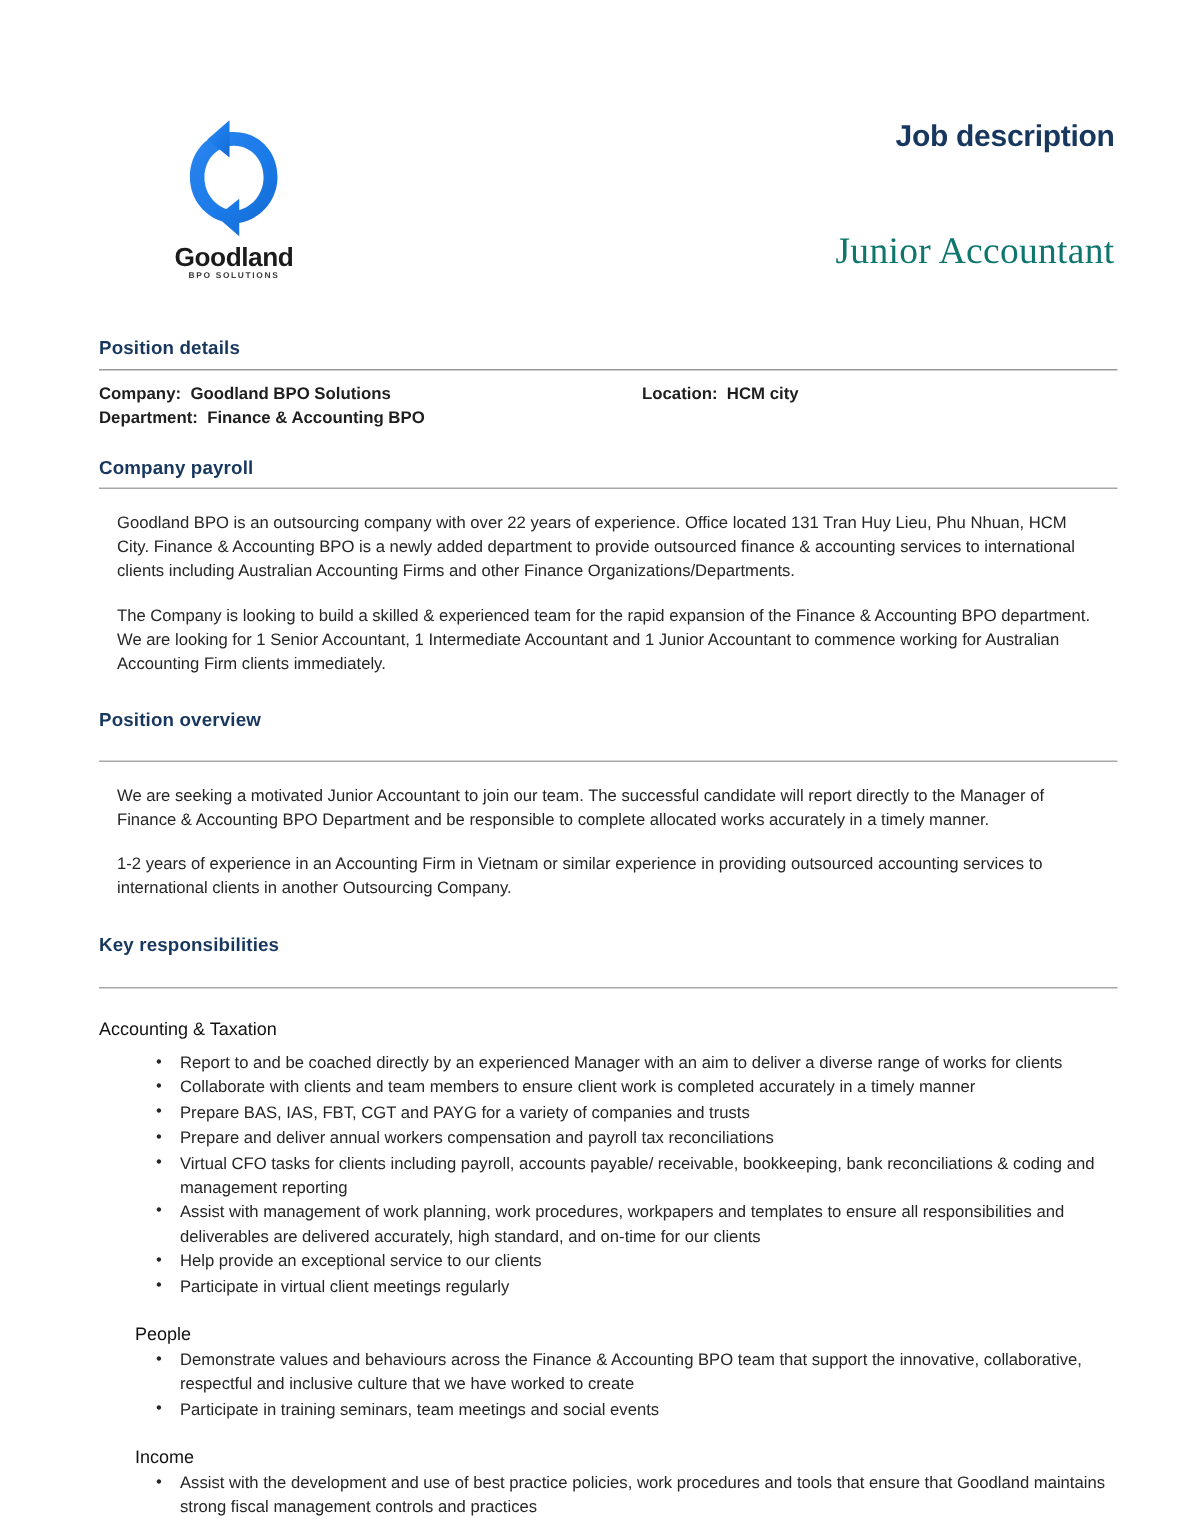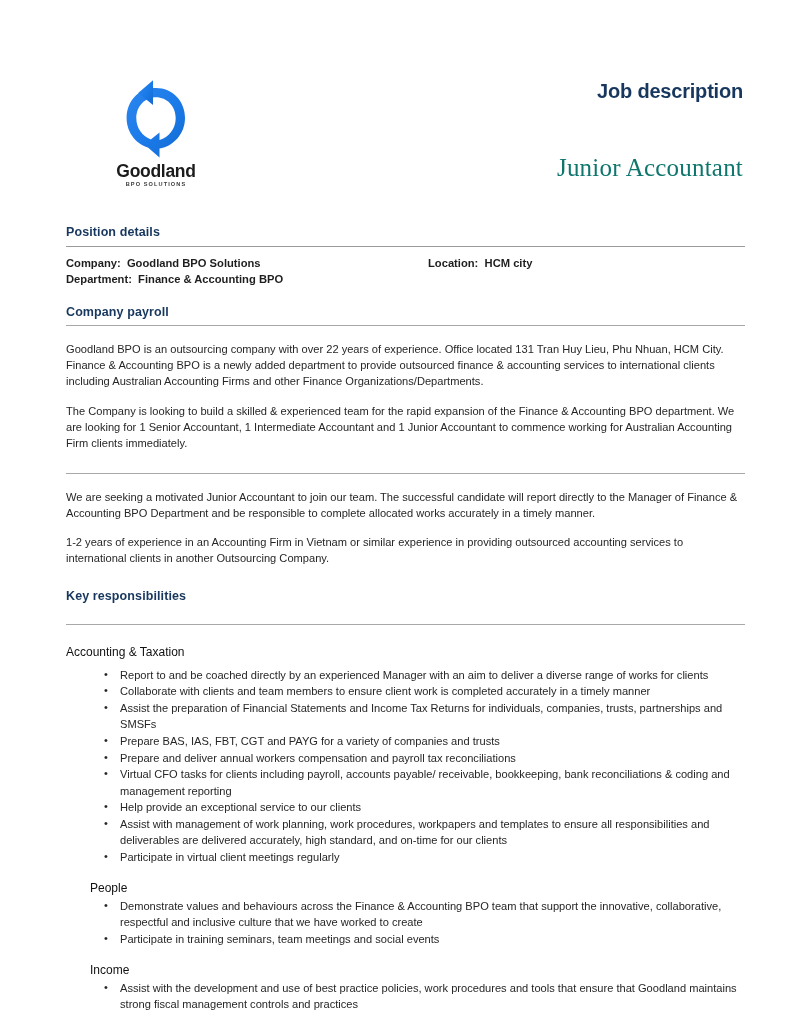--- a/index.html
+++ b/index.html
@@ -125,21 +125,21 @@
   .sec-company-overview { margin-top: 17px; }
   .sec-position-overview { margin-top: 21px; }
   .sec-position-overview .rule { margin-top: 20px; }
   .sec-key-resp { margin-top: 22px; }
   .sec-key-resp .rule { margin-top: 21px; }
 
   .para {
     font-size: 11.1px;
     line-height: 1.47;
     color: #262626;
-    margin: 0;
+    margin: 12px;
   }
   .body-block { margin-top: 15px; }
   .body-block .para + .para { margin-top: 13px; }
 
   .subhead {
     font-size: 12px;
     font-weight: normal;
     color: #111111;
     margin-top: 20px;
   }
@@ -252,42 +252,42 @@
       <div class="section-heading">Company payroll</div>
       <hr class="rule thin">
       <div class="body-block">
         <p class="para">Goodland BPO is an outsourcing company with over 22 years of experience. Office located 131 Tran Huy Lieu, Phu Nhuan, HCM City. Finance &amp; Accounting BPO is a newly added department to provide outsourced finance &amp; accounting services to international clients including Australian Accounting Firms and other Finance Organizations/Departments.</p>
         <p class="para">The Company is looking to build a skilled &amp; experienced team for the rapid expansion of the Finance &amp; Accounting BPO department. We are looking for 1 Senior Accountant, 1 Intermediate Accountant and 1 Junior Accountant to commence working for Australian Accounting Firm clients immediately.</p>
       </div>
     </div>
 
     <div class="sec-position-overview">
 
+      <div class="section-heading">Position overview</div>
       <hr class="rule thin">
       <div class="body-block">
         <p class="para">We are seeking a motivated Junior Accountant to join our team. The successful candidate will report directly to the Manager of Finance &amp; Accounting BPO Department and be responsible to complete allocated works accurately in a timely manner.</p>
         <p class="para">1-2 years of experience in an Accounting Firm in Vietnam or similar experience in providing outsourced accounting services to international clients in another Outsourcing Company.</p>
       </div>
     </div>
 
     <div class="sec-key-resp">
       <div class="section-heading">Key responsibilities</div>
       <hr class="rule thin">
 
       <div>
         <div class="subhead">Accounting &amp; Taxation</div>
         <ul class="bullets">
           <li>Report to and be coached directly by an experienced Manager with an aim to deliver a diverse range of works for clients</li>
           <li>Collaborate with clients and team members to ensure client work is completed accurately in a timely manner</li>
-          <li>Assist the preparation of Financial Statements and Income Tax Returns for individuals, companies, trusts, partnerships and SMSFs</li>
           <li>Prepare BAS, IAS, FBT, CGT and PAYG for a variety of companies and trusts</li>
           <li>Prepare and deliver annual workers compensation and payroll tax reconciliations</li>
           <li>Virtual CFO tasks for clients including payroll, accounts payable/ receivable, bookkeeping, bank reconciliations &amp; coding and management reporting</li>
+          <li>Assist with management of work planning, work procedures, workpapers and templates to ensure all responsibilities and deliverables are delivered accurately, high standard, and on-time for our clients</li>
           <li>Help provide an exceptional service to our clients</li>
-          <li>Assist with management of work planning, work procedures, workpapers and templates to ensure all responsibilities and deliverables are delivered accurately, high standard, and on-time for our clients</li>
           <li>Participate in virtual client meetings regularly</li>
         </ul>
       </div>
 
       <div>
         <div class="subhead tight">People</div>
         <ul class="bullets tight">
           <li>Demonstrate values and behaviours across the Finance &amp; Accounting BPO team that support the innovative, collaborative, respectful and inclusive culture that we have worked to create</li>
           <li>Participate in training seminars, team meetings and social events</li>
         </ul>

